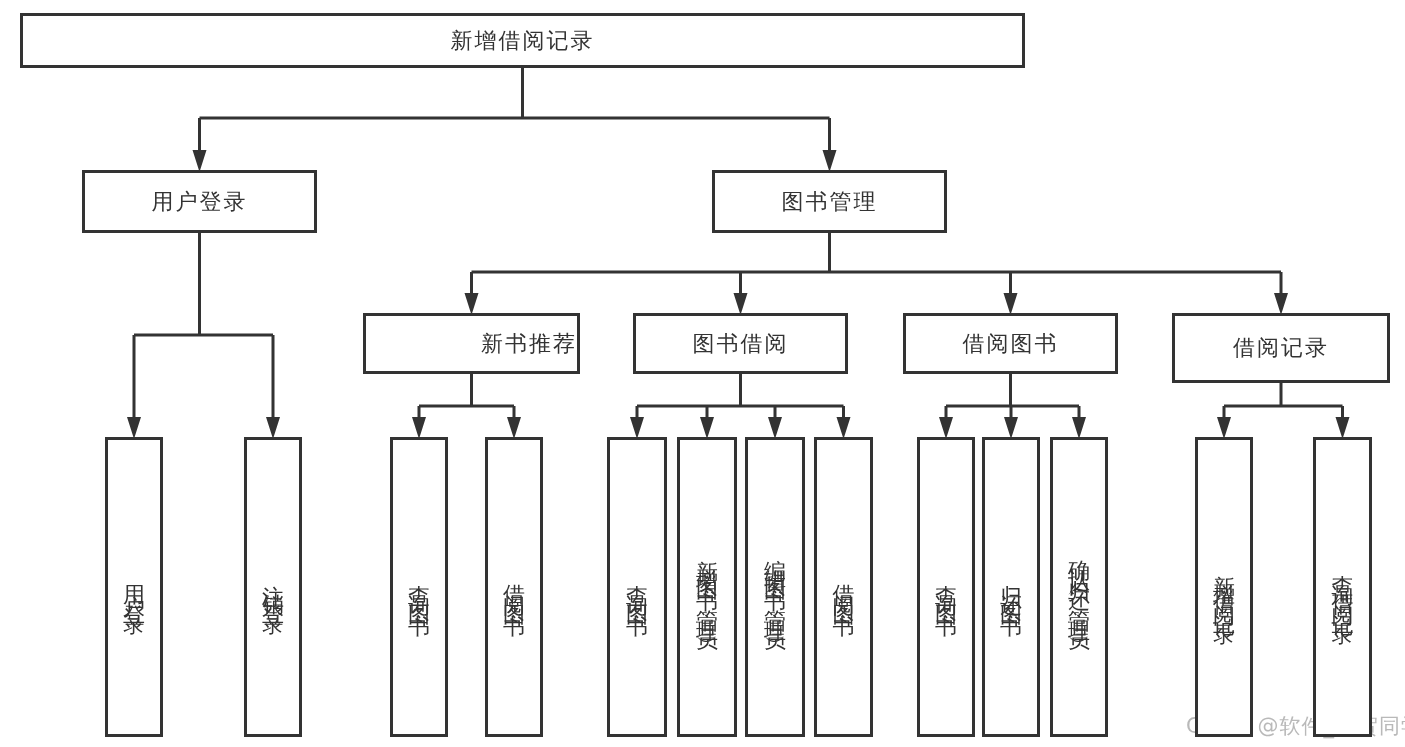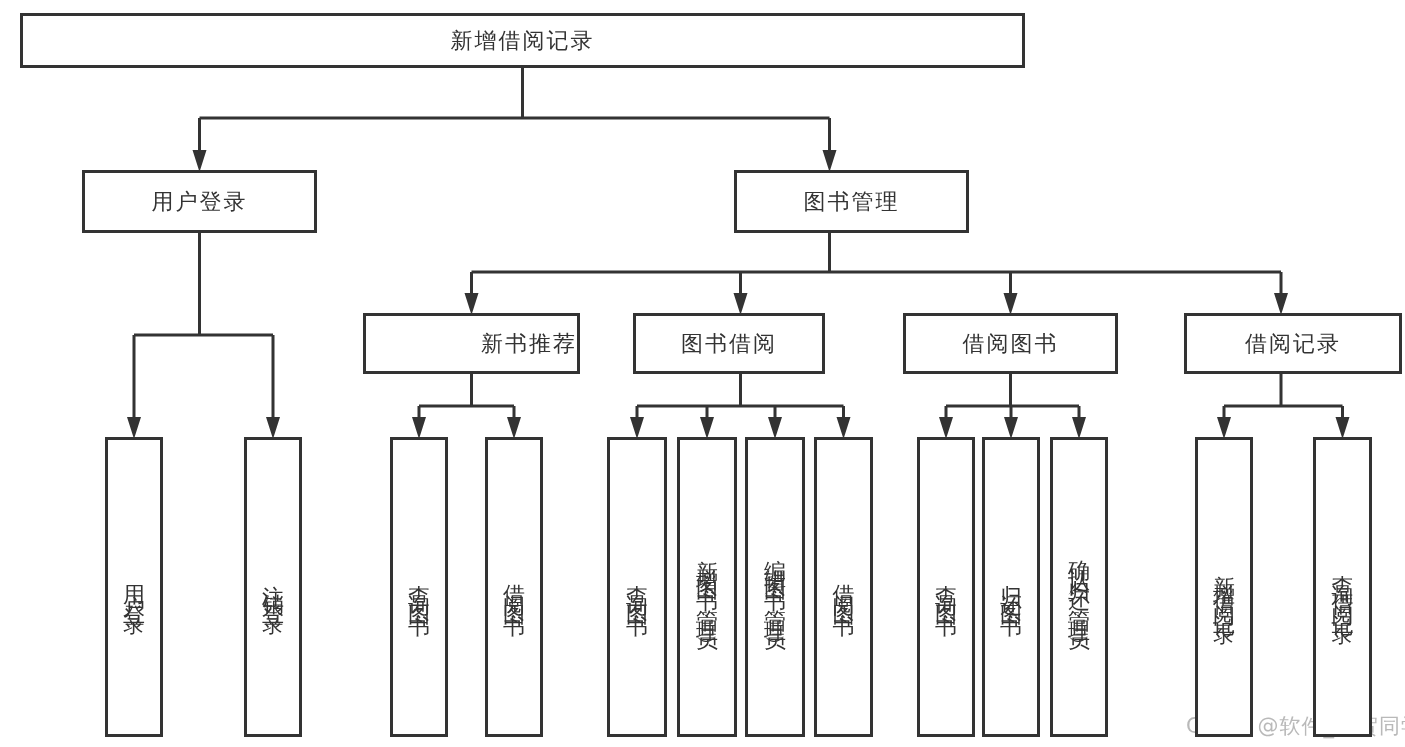--- a/index.html
+++ b/index.html
@@ -65,33 +65,33 @@
       <path d="M 522.5 68 V 118 M 199.5 118 H 829.5 M 199.5 118 V 166 M 829.5 118 V 166 M 199.5 233 V 335 M 134 335 H 273 M 134 335 V 433 M 273 335 V 433 M 829.5 233 V 272 M 471.5 272 H 1281 M 471.5 272 V 309 M 740.5 272 V 309 M 1010.5 272 V 309 M 1281 272 V 309 M 471.5 374 V 406 M 419 406 H 514 M 419 406 V 433 M 514 406 V 433 M 740.5 374 V 406 M 637 406 H 843.5 M 637 406 V 433 M 707 406 V 433 M 775 406 V 433 M 843.5 406 V 433 M 1010.5 374 V 406 M 946 406 H 1079 M 946 406 V 433 M 1011 406 V 433 M 1079 406 V 433 M 1281 374 V 406 M 1224 406 H 1342.5 M 1224 406 V 433 M 1342.5 406 V 433 " fill="none" stroke="#333333" stroke-width="3"></path>
       <path d="M 199.5 172 L 192.5 150 L 206.5 150 Z M 829.5 172 L 822.5 150 L 836.5 150 Z M 134 439 L 127 417 L 141 417 Z M 273 439 L 266 417 L 280 417 Z M 471.5 315 L 464.5 293 L 478.5 293 Z M 740.5 315 L 733.5 293 L 747.5 293 Z M 1010.5 315 L 1003.5 293 L 1017.5 293 Z M 1281 315 L 1274 293 L 1288 293 Z M 419 439 L 412 417 L 426 417 Z M 514 439 L 507 417 L 521 417 Z M 637 439 L 630 417 L 644 417 Z M 707 439 L 700 417 L 714 417 Z M 775 439 L 768 417 L 782 417 Z M 843.5 439 L 836.5 417 L 850.5 417 Z M 946 439 L 939 417 L 953 417 Z M 1011 439 L 1004 417 L 1018 417 Z M 1079 439 L 1072 417 L 1086 417 Z M 1224 439 L 1217 417 L 1231 417 Z M 1342.5 439 L 1335.5 417 L 1349.5 417 Z " fill="#333333" stroke="none"></path>
     </svg>
   <div id="watermark" style="color: rgb(185, 185, 185);">CSDN @软件_小贺同学</div>
 <div class="node" style="left: 20px; top: 13px; width: 1005px; height: 55px;">
       <span class="label">新增借阅记录</span>
     </div>
     <div class="node" style="left: 82px; top: 170px; width: 235px; height: 63px;">
       <span class="label">用户登录</span>
     </div>
-    <div class="node" style="left: 712px; top: 170px; width: 235px; height: 63px; margin-left: 22px;">
+    <div class="node" style="left: 712px; top: 170px; width: 235px; height: 63px;">
       <span class="label">图书管理</span>
     </div>
     <div class="node" style="left: 363px; top: 313px; width: 217px; height: 61px; justify-content: flex-end;">
       <span class="label">新书推荐</span>
     </div>
-    <div class="node" style="left: 633px; top: 313px; width: 192px; height: 61px;">
+    <div class="node" style="left: 633px; top: 313px; width: 215px; height: 61px;">
       <span class="label">图书借阅</span>
     </div>
     <div class="node" style="left: 903px; top: 313px; width: 215px; height: 61px;">
       <span class="label">借阅图书</span>
     </div>
-    <div class="node" style="left: 1172px; top: 313px; width: 218px; height: 61px; margin-left: 12px;">
+    <div class="node" style="left: 1172px; top: 313px; width: 218px; height: 70px;">
       <span class="label">借阅记录</span>
     </div>
     <div class="node vert" style="left: 105px; top: 437px; width: 58px; height: 300px;">
       <span class="label">用户登录</span>
     </div>
     <div class="node vert" style="left: 244px; top: 437px; width: 58px; height: 300px;">
       <span class="label">注销登录</span>
     </div>
     <div class="node vert" style="left: 390px; top: 437px; width: 58px; height: 300px;">
       <span class="label">查询图书</span>

